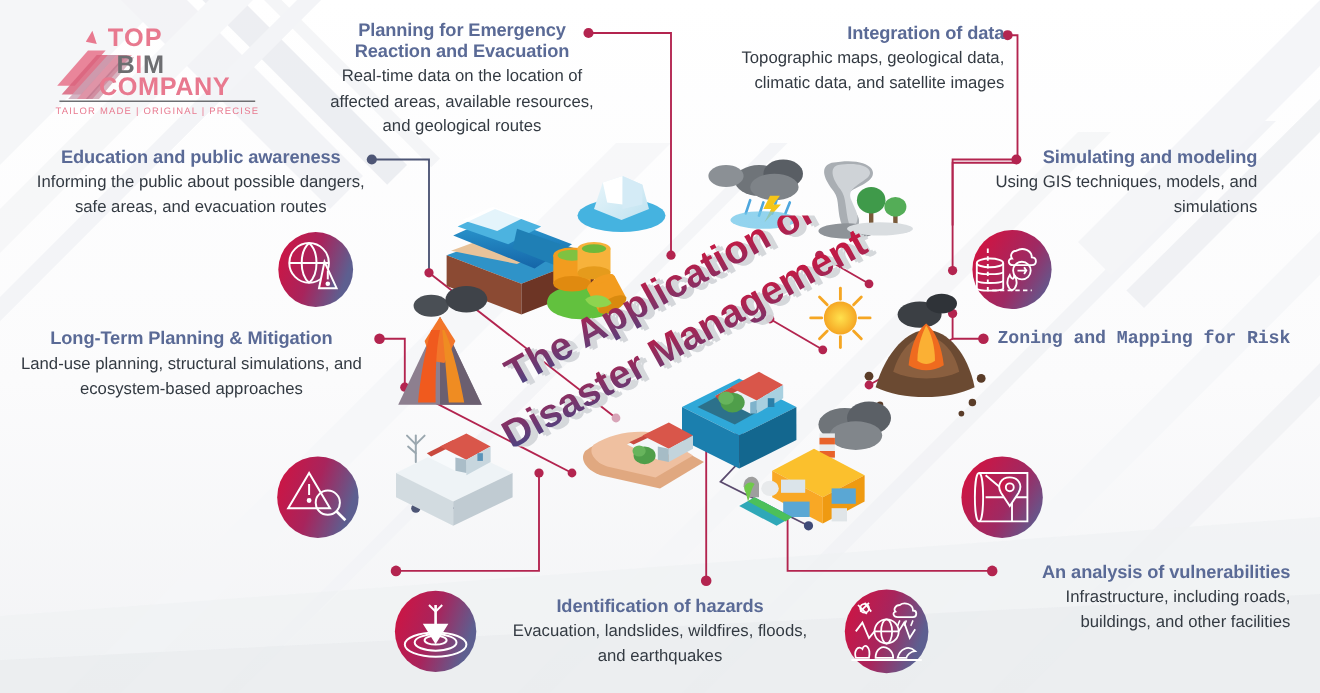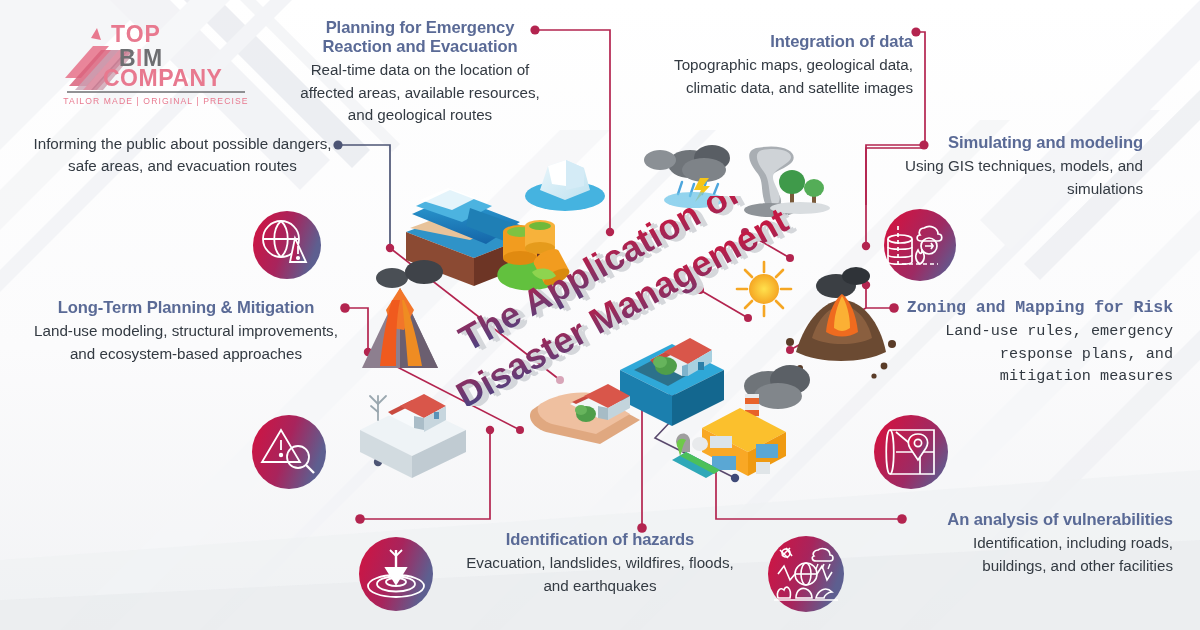--- a/index.html
+++ b/index.html
@@ -37,21 +37,21 @@
   }
   .block .bd {
     font-size:15.2px; font-weight:400; color:#333a42;
     line-height:1.47;
   }
   .align-r { text-align:right; }
   .align-l { text-align:center; }
   .align-c { text-align:center; }
 
   
-  #logo { position:absolute; left:63px; top:16px; width:186px; height:92px; }
+  #logo { position:absolute; left:50px; top:16px; width:186px; height:92px; }
 </style>
 </head>
 <body>
 
 <div id="stage">
 
   <div class="bg-base"></div>
   <svg class="bg-svg" viewBox="0 0 1200 630">
     <defs>
       <linearGradient id="gwhite" x1="0" y1="0" x2="1" y2="1">
@@ -491,48 +491,48 @@
     <g>
       <circle cx="911" cy="452" r="0" fill="none"></circle>
     </g>
   </svg>
 
   <div class="block align-l" style="left:300px; top:18px; width:240px;">
     <div class="hd">Planning for Emergency Reaction and Evacuation</div>
     <div class="bd">Real-time data on the location of affected areas, available resources, and geological routes</div>
   </div>
 
-  <div class="block align-r" style="left:655px; top:32px; width:258px;">
+  <div class="block align-r" style="left:655px; top:20px; width:258px;">
     <div class="hd">Integration of data</div>
     <div class="bd">Topographic maps, geological data, climatic data, and satellite images</div>
   </div>
 
   <div class="block align-l" style="left:30px; top:133px; width:305px;">
+    <div class="hd">Education and public awareness</div>
     <div class="bd">Informing the public about possible dangers, safe areas, and evacuation routes</div>
   </div>
 
   <div class="block align-r" style="left:900px; top:133px; width:243px;">
     <div class="hd">Simulating and modeling</div>
     <div class="bd">Using GIS techniques, models, and simulations</div>
   </div>
 
-  <div class="block align-l" style="left:30px; top:298px; width:312px;">
+  <div class="block align-l" style="left:18px; top:298px; width:312px;">
     <div class="hd">Long-Term Planning &amp; Mitigation</div>
-    <div class="bd">Land-use modeling, structural improvements, and ecosystem-based approaches</div>
+    <div class="bd">Land-use planning, structural simulations, and ecosystem-based approaches</div>
   </div>
 
   <div class="block align-r" style="left:900px; top:298px; width:273px;font-family:Liberation Mono, monospace;">
     <div class="hd">Zoning and Mapping for Risk</div>
-    <div class="bd">Land-use rules, emergency response plans, and mitigation measures</div>
-  </div>
-
-
-  <div class="block align-c" style="left:455px; top:530px; width:290px;">
+  </div>
+
+
+  <div class="block align-c" style="left:455px; top:541px; width:290px;">
     <div class="hd">Identification of hazards</div>
     <div class="bd">Evacuation, landslides, wildfires, floods, and earthquakes</div>
   </div>
 
   <div class="block align-r" style="left:908px; top:510px; width:265px;">
     <div class="hd">An analysis of vulnerabilities</div>
-    <div class="bd">Identification, including roads, buildings, and other facilities</div>
+    <div class="bd">Infrastructure, including roads, buildings, and other facilities</div>
   </div>
 
 </div>
 
 </body></html>

